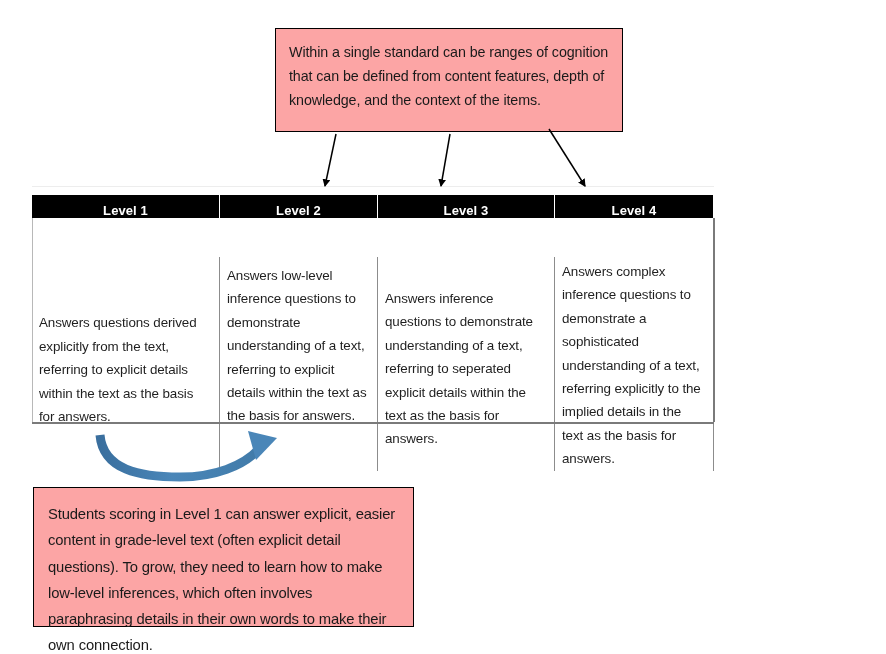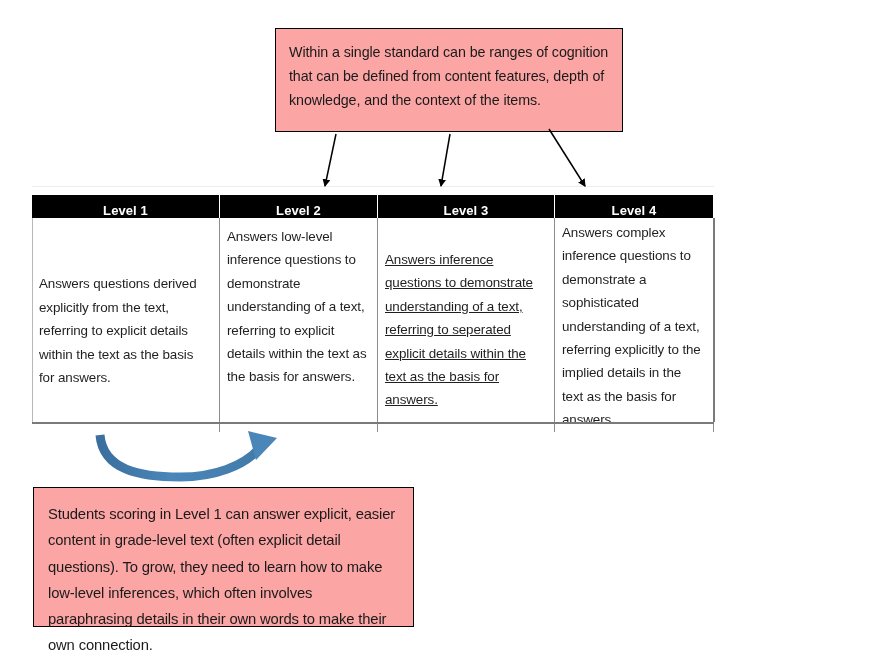--- a/index.html
+++ b/index.html
@@ -97,27 +97,28 @@
 
   .body-cell {
     box-sizing: border-box;
     padding: 0 9px 0 7px;
     font-size: 13.4px;
     line-height: 23.4px;
     letter-spacing: -0.1px;
     color: #1f1f1f;
     border-right: 1px solid #8c8c8c;
     display: flex;
+    margin-top: 39px;
   }
   .body-cell:last-of-type { border-right: 1px solid #8c8c8c; }
   .body-cell .cell-text { margin: 0; }
 
   .body-cell.align-middle { align-items: center; padding-top: 12px; }
   .body-cell.align-top    { align-items: flex-start; padding-top: 7px; }
-  .body-cell.align-top-2  { align-items: flex-start; padding-top: 30px; text-decoration: underline; }
+  .body-cell.align-top-2  { align-items: flex-start; padding-top: 30px; }
   .body-cell.align-top-3  { align-items: flex-start; padding-top: 3px; }
 
   
   .table-bottom-rule {
     position: absolute;
     left: 0;
     top: 227px;
     width: 682px;
     height: 1.6px;
     background: #7a7a7a;

